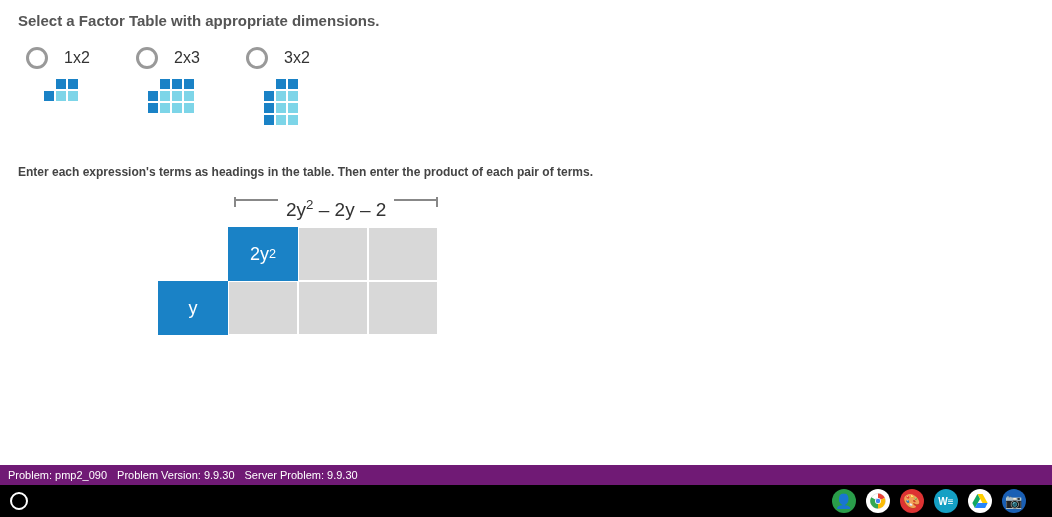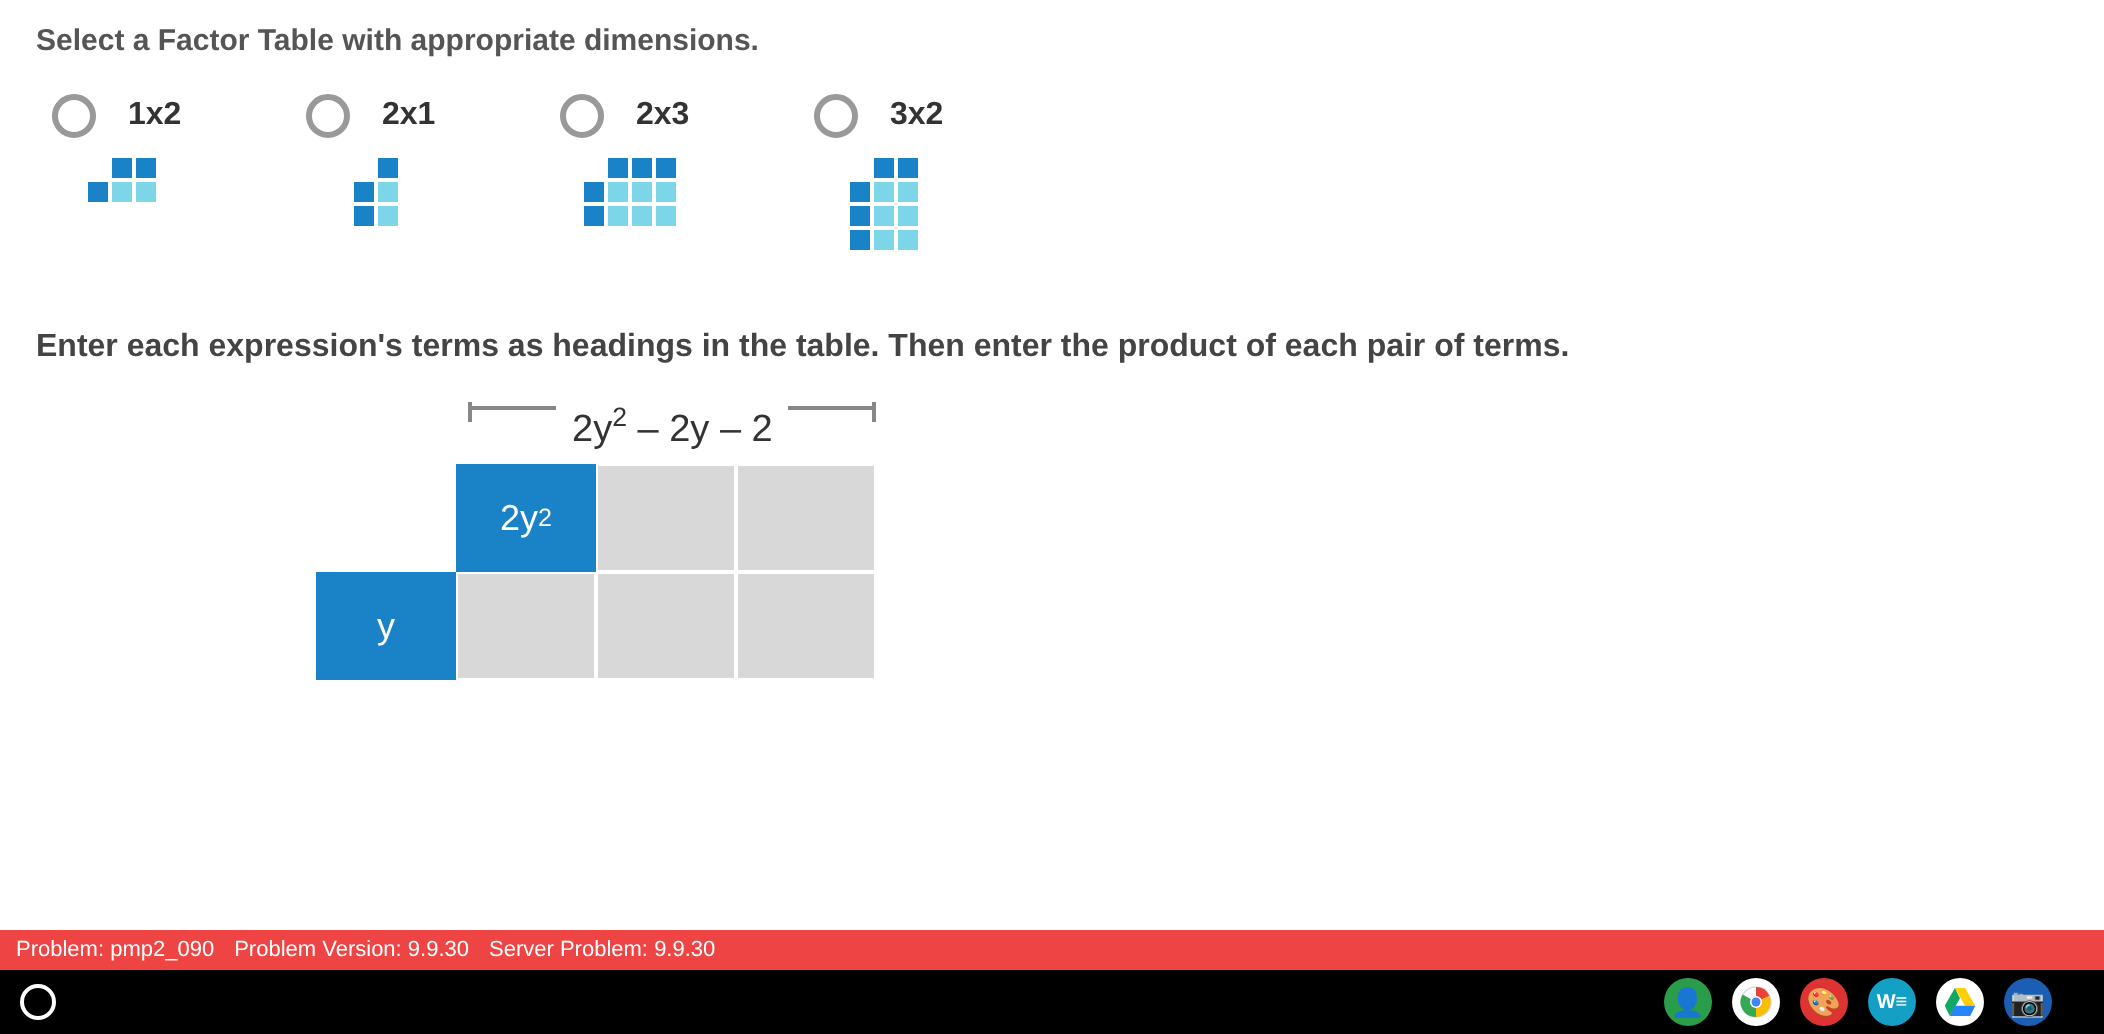--- a/index.html
+++ b/index.html
@@ -14,24 +14,23 @@
     .content { padding: 12px 18px; }
     .title {
       color: #555;
       font-weight: bold;
       font-size: 15px;
       padding-top: 0;
       margin-bottom: 18px;
     }
     .options-row {
       display: flex;
-      gap: 57px;
+      gap: 40px;
       margin-bottom: 40px;
       padding-left: 8px;
-      font-weight: bold;
     }
     .option {
       display: flex;
       flex-direction: column;
       align-items: center;
       gap: 10px;
     }
     .option-top {
       display: flex;
       align-items: center;
@@ -66,21 +65,21 @@
     .cell {
       width: 10px;
       height: 10px;
     }
     .cell.corner { background: transparent; }
     .cell.hdr { background: #1a82c6; }
     .cell.body { background: #7dd5e8; }
     .instruction {
       color: #444;
       font-weight: bold;
-      font-size: 16px;
+      font-size: 12px;
       margin-bottom: 18px;
     }
     .factor-area {
       margin-left: 140px;
     }
     .hbracket {
       display: flex;
       align-items: flex-start;
       font-size: 19px;
       color: #333;
@@ -112,21 +111,21 @@
     }
     .fcell.blank { background: transparent; }
     .fcell.header-top { background: #1a82c6; }
     .fcell.header-left { background: #1a82c6; }
     .fcell.entry { background: #d8d8d8; margin: 1px; cursor: text; }
     .status-bar {
       position: absolute;
       left: 0;
       bottom: 32px;
       width: 100%;
-      background: #ef4444;
+      background: #701a75;
       color: #fff;
       font-size: 11px;
       padding: 4px 8px;
       display: flex;
       gap: 10px;
     }
     .taskbar {
       position: absolute;
       left: 0;
       bottom: 0;
@@ -158,34 +157,20 @@
         <div class="option-top">
           <div class="radio"></div>
           <span class="option-label">1x2</span>
         </div>
         <div class="grid-illus" style="grid-template-columns: repeat(3, 10px); grid-template-rows: repeat(2, 10px);">
           <div class="cell corner"></div>
           <div class="cell hdr"></div>
           <div class="cell hdr"></div>
           <div class="cell hdr"></div>
           <div class="cell body"></div>
-          <div class="cell body"></div>
-        </div>
-      </div>
-      <div class="option">
-        <div class="option-top">
-          <div class="radio"></div>
-          <span class="option-label">2x1</span>
-        </div>
-        <div class="grid-illus" style="grid-template-columns: repeat(2, 10px); grid-template-rows: repeat(3, 10px);">
-          <div class="cell corner"></div>
-          <div class="cell hdr"></div>
-          <div class="cell hdr"></div>
-          <div class="cell body"></div>
-          <div class="cell hdr"></div>
           <div class="cell body"></div>
         </div>
       </div>
       <div class="option">
         <div class="option-top">
           <div class="radio"></div>
           <span class="option-label">2x3</span>
         </div>
         <div class="grid-illus" style="grid-template-columns: repeat(4, 10px); grid-template-rows: repeat(3, 10px);">
           <div class="cell corner"></div>

